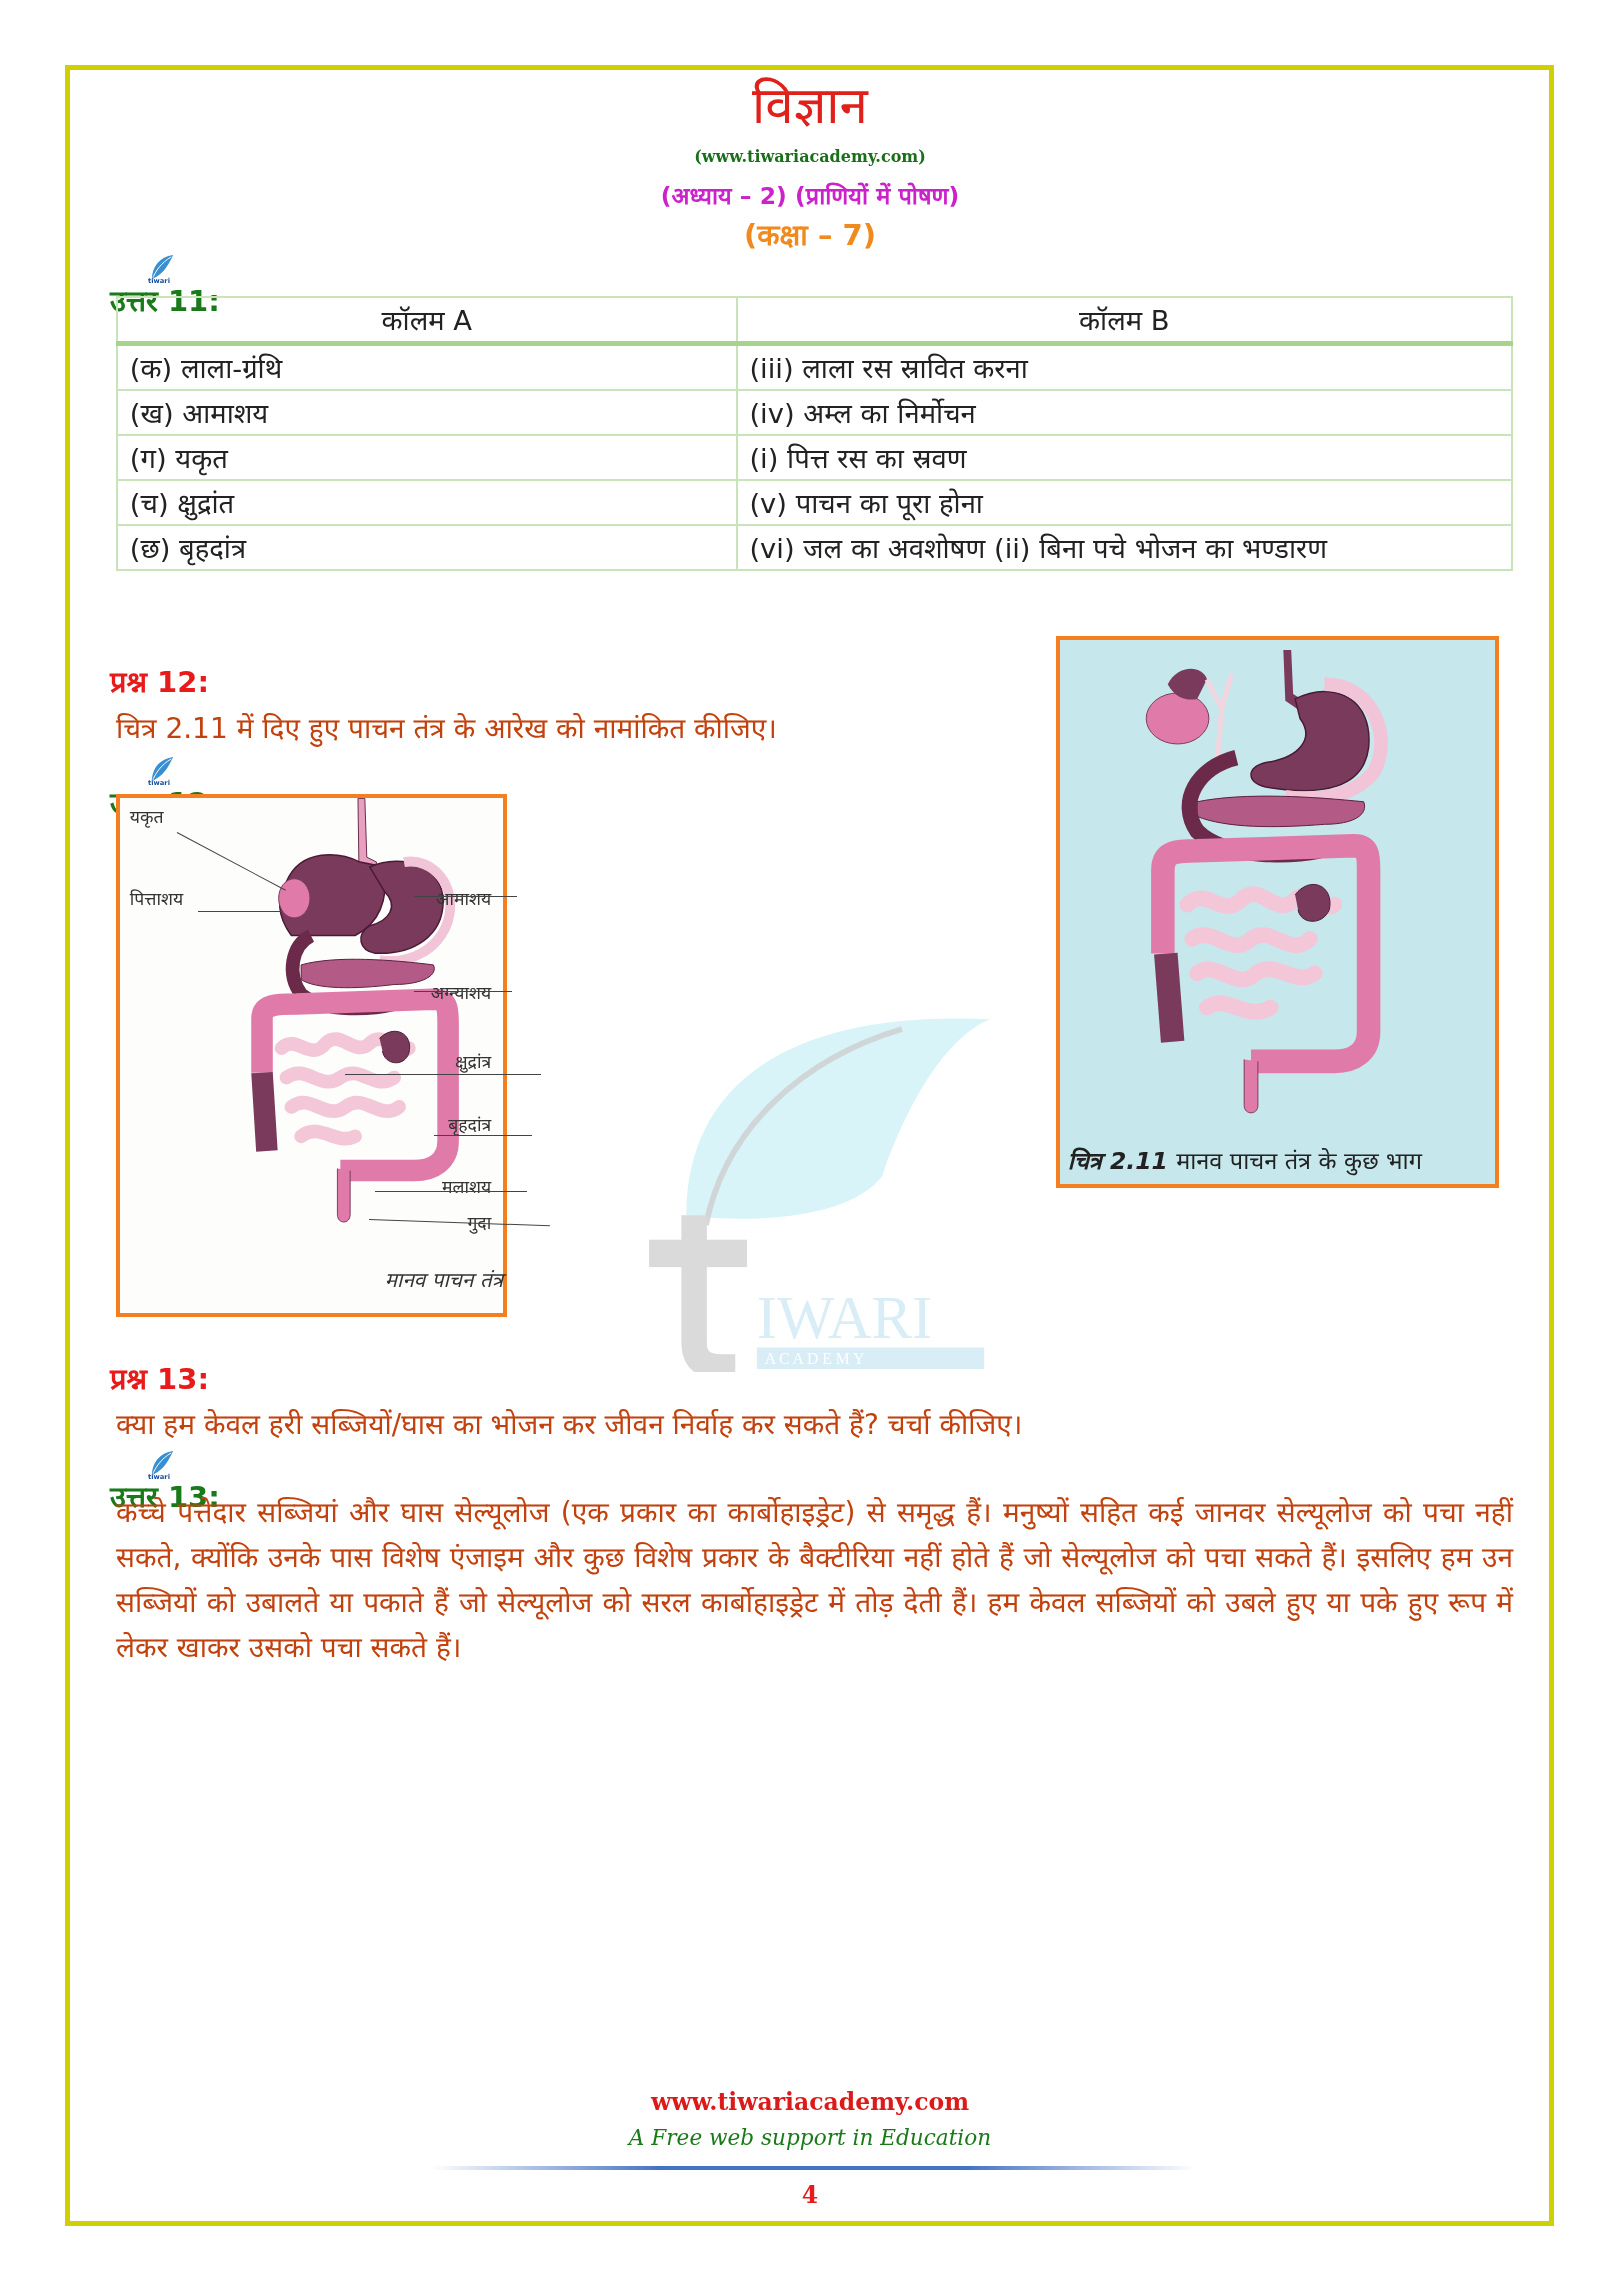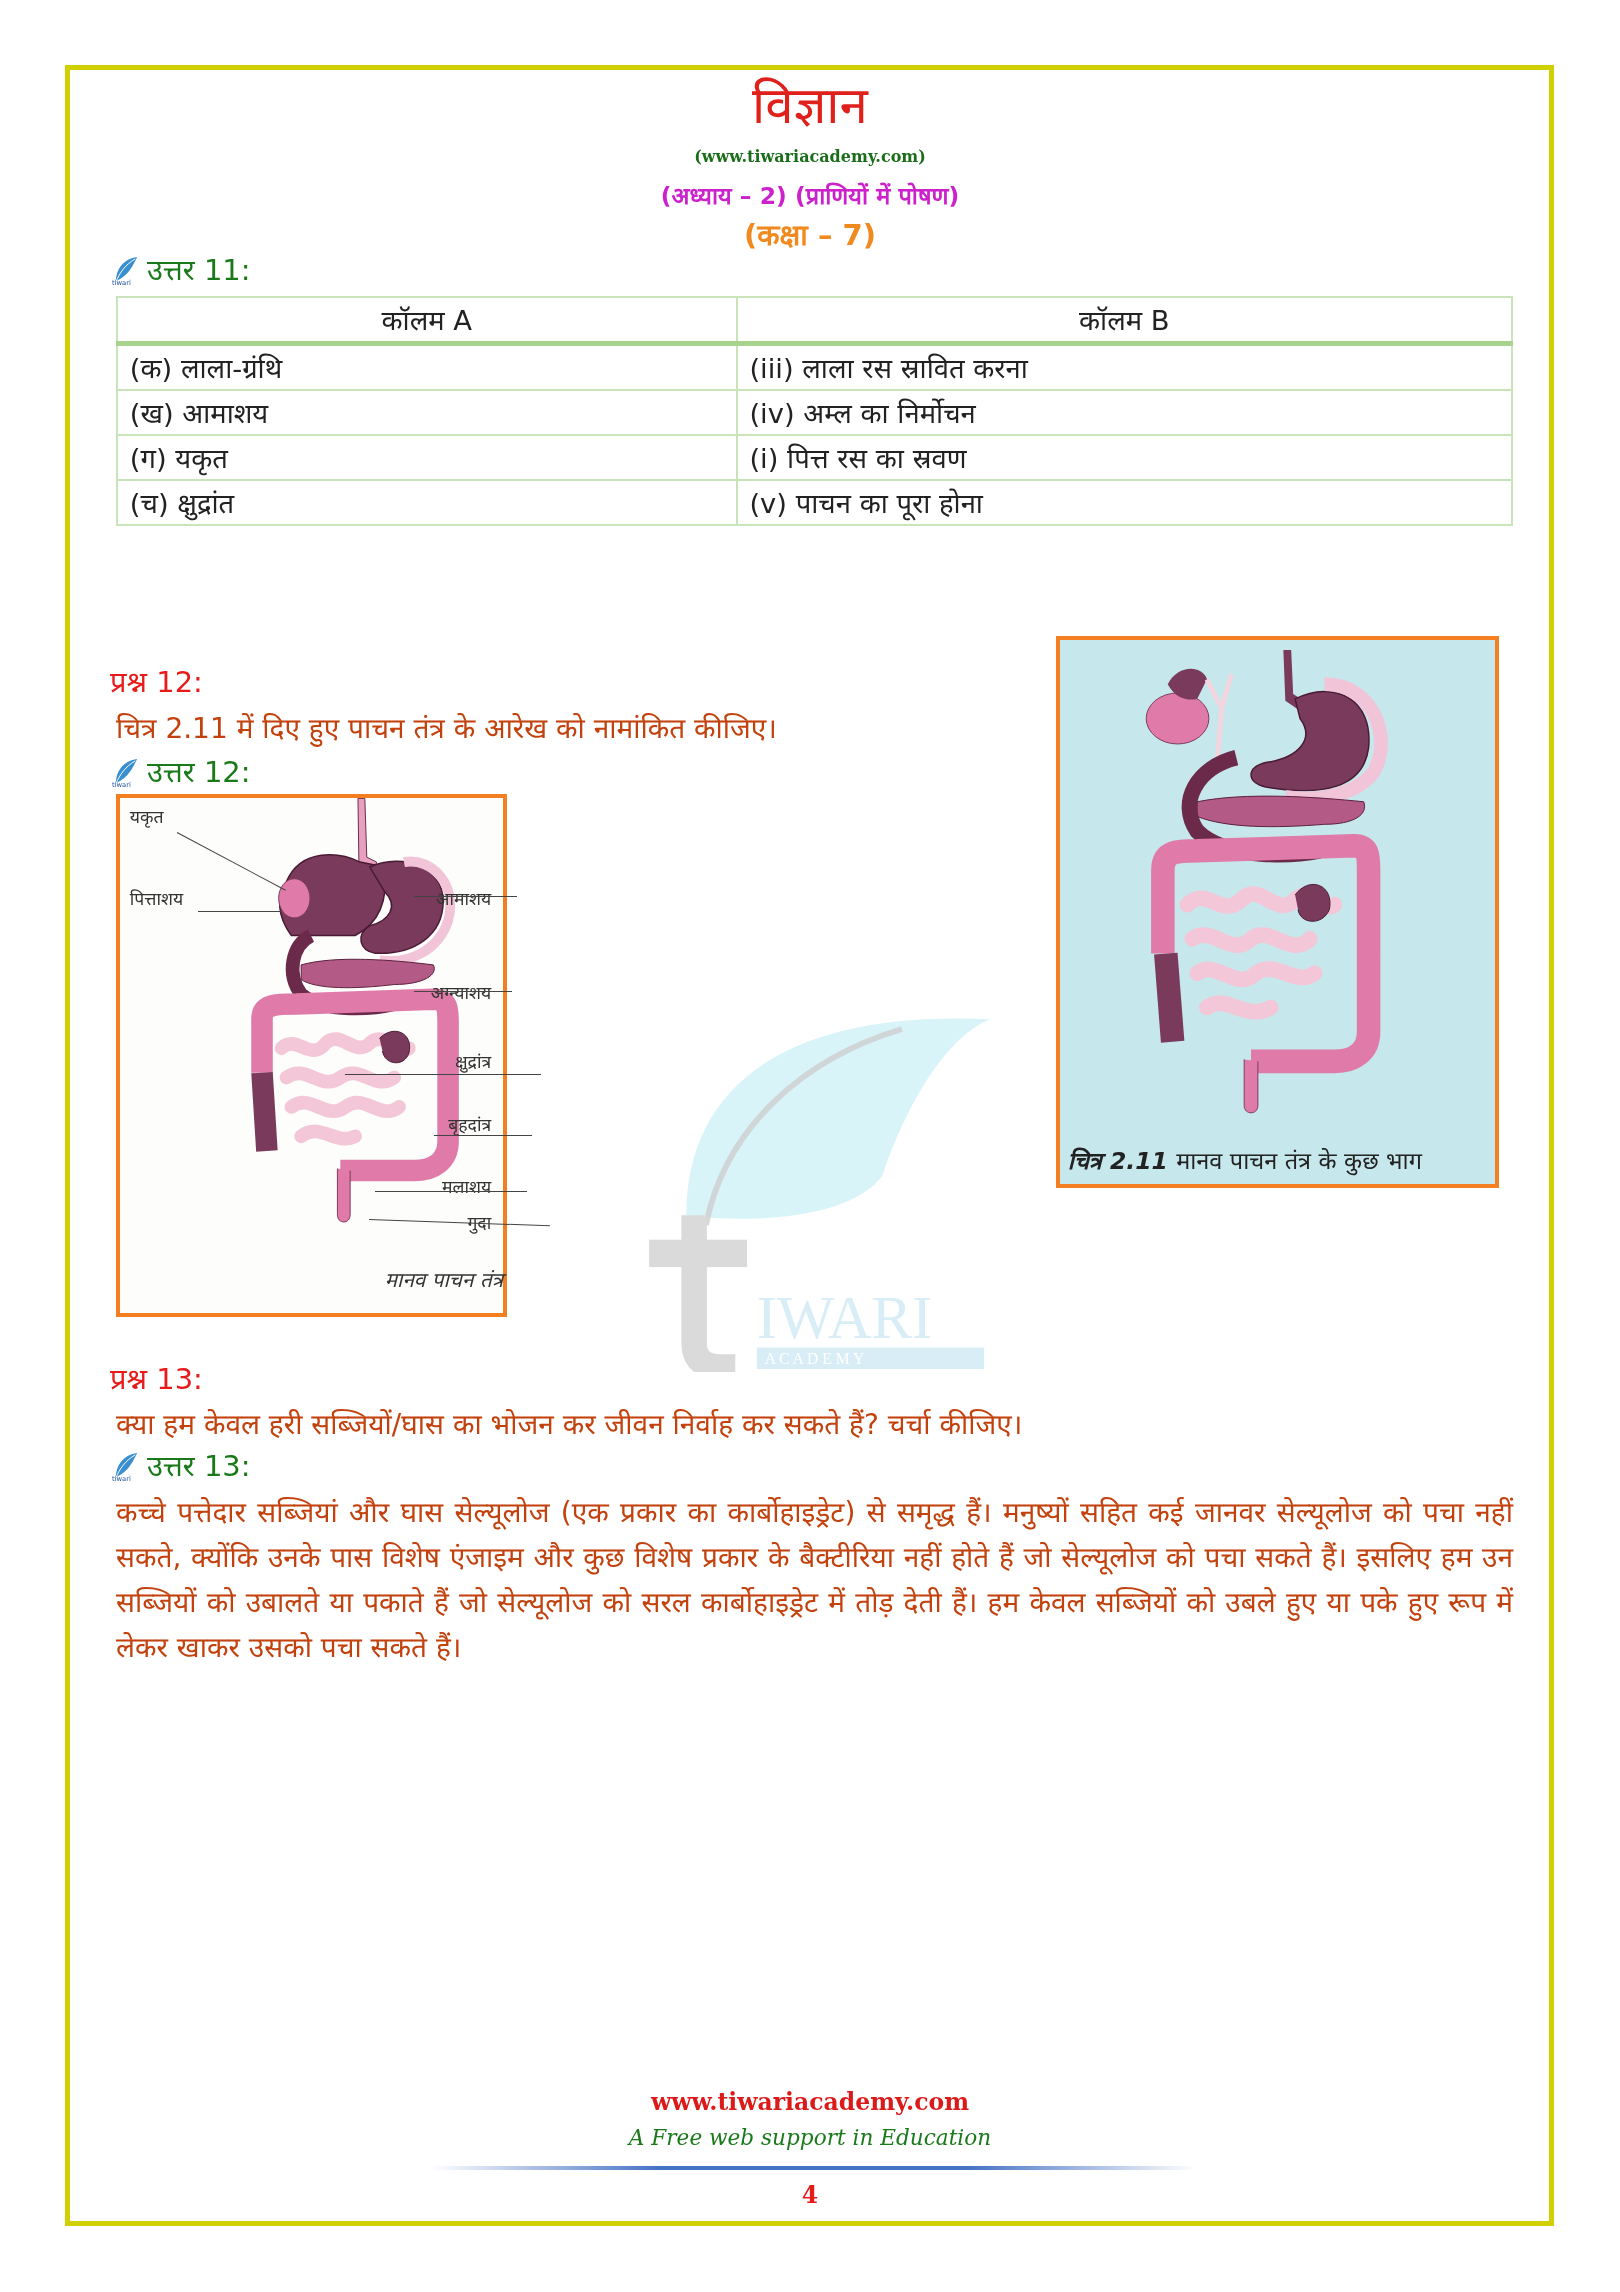--- a/index.html
+++ b/index.html
@@ -7,21 +7,21 @@
          font-family: "DejaVu Sans", sans-serif; color: #222; }
   .page-border { position: absolute; left: 65px; top: 65px; width: 1479px; height: 2151px;
                  border: 5.9px solid #d0d000; }
   .abs { position: absolute; }
   .center { text-align: center; left: 0; width: 1620px; }
   .title { top: 76px; font-size: 51px; color: #e0201a; line-height: 59px; }
   .site { top: 147px; font-size: 16px; font-weight: bold; color: #1a6e1a; font-family: "DejaVu Serif", serif; }
   .chapter { top: 179px; font-size: 23.5px; font-weight: bold; color: #cc22cc; }
   .class { top: 214px; font-size: 29px; color: #f08a1e; font-weight: bold; }
 
-  .heading { font-size: 29px; font-weight: normal; line-height: 35px; display: flex; align-items: center; }
+  .heading { font-size: 29px; font-weight: bold; line-height: 35px; display: flex; align-items: center; flex-direction: column; }
   .heading.answer { color: #1a7a1a; }
   .heading.question { color: #e81a1a; }
   .leaf-icon { width: 31px; height: 31px; margin-right: 5.9px; position: relative; }
 
   .body-text { font-size: 28px; line-height: 45px; color: #c2410c; }
 
   table.match { position: absolute; left: 116px; top: 296px; width: 1397px; border-collapse: collapse;
                 font-size: 27.4px; }
   table.match td, table.match th { border: 2px solid #c9e4b8; padding: 0 11.8px; height: 43px; text-align: left; font-weight: normal; }
   table.match th { text-align: center; font-weight: normal; height: 43px; border-bottom: 5.9px solid #a8d38d; }
@@ -80,20 +80,24 @@
       <td>(ख) आमाशय</td>
       <td>(iv) अम्ल का निर्मोचन</td>
     </tr>
     <tr>
       <td>(ग) यकृत</td>
       <td>(i) पित्त रस का स्रवण</td>
     </tr>
     <tr>
       <td>(च) क्षुद्रांत</td>
       <td>(v) पाचन का पूरा होना</td>
+    </tr>
+    <tr>
+      <td>(छ) बृहदांत्र</td>
+      <td>(vi) जल का अवशोषण  (ii) बिना पचे भोजन का भण्डारण</td>
     </tr>
   </tbody>
 </table>
 
 <div class="abs heading question" style="left:110px; top:665px;">प्रश्न 12:</div>
 <div class="abs body-text" style="left:116px; top:706px;">चित्र 2.11 में दिए हुए पाचन तंत्र के आरेख को नामांकित कीजिए।</div>
 
 <div class="abs heading answer" style="left:110px; top:755px;">
   <span class="leaf-icon">
     <svg width="31" height="31" viewBox="0 0 32 32" style="font-size:30px">

